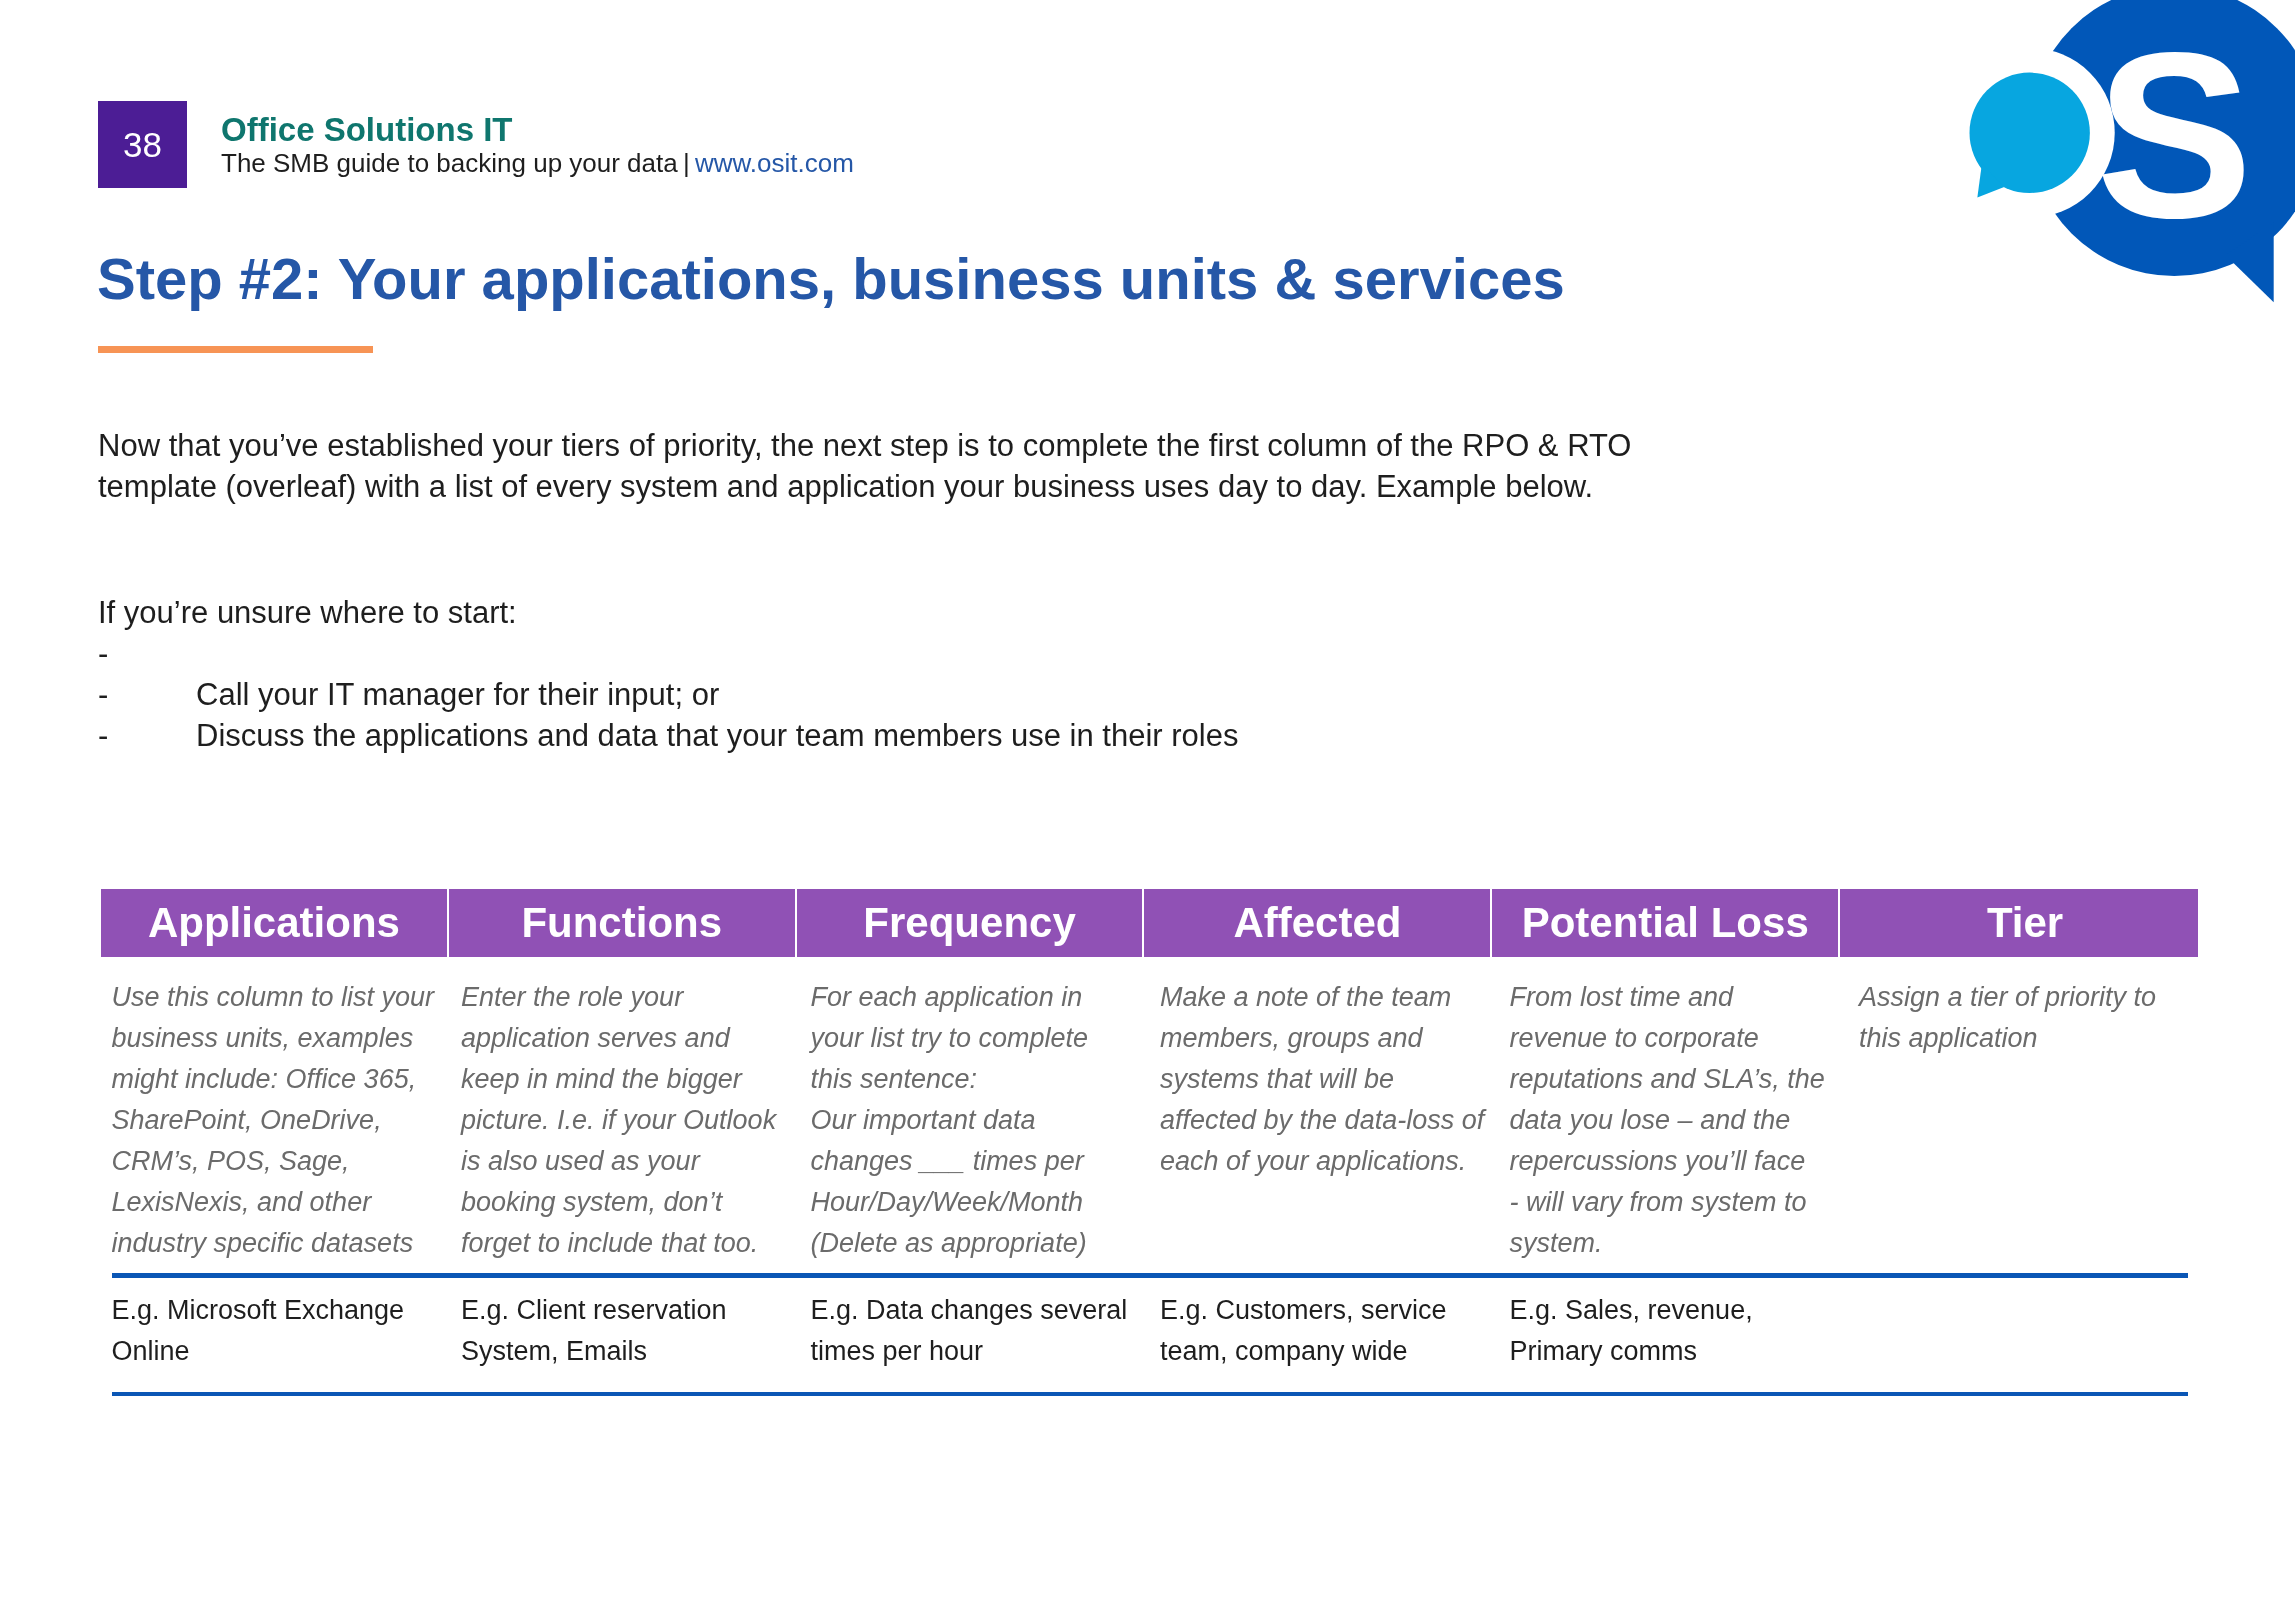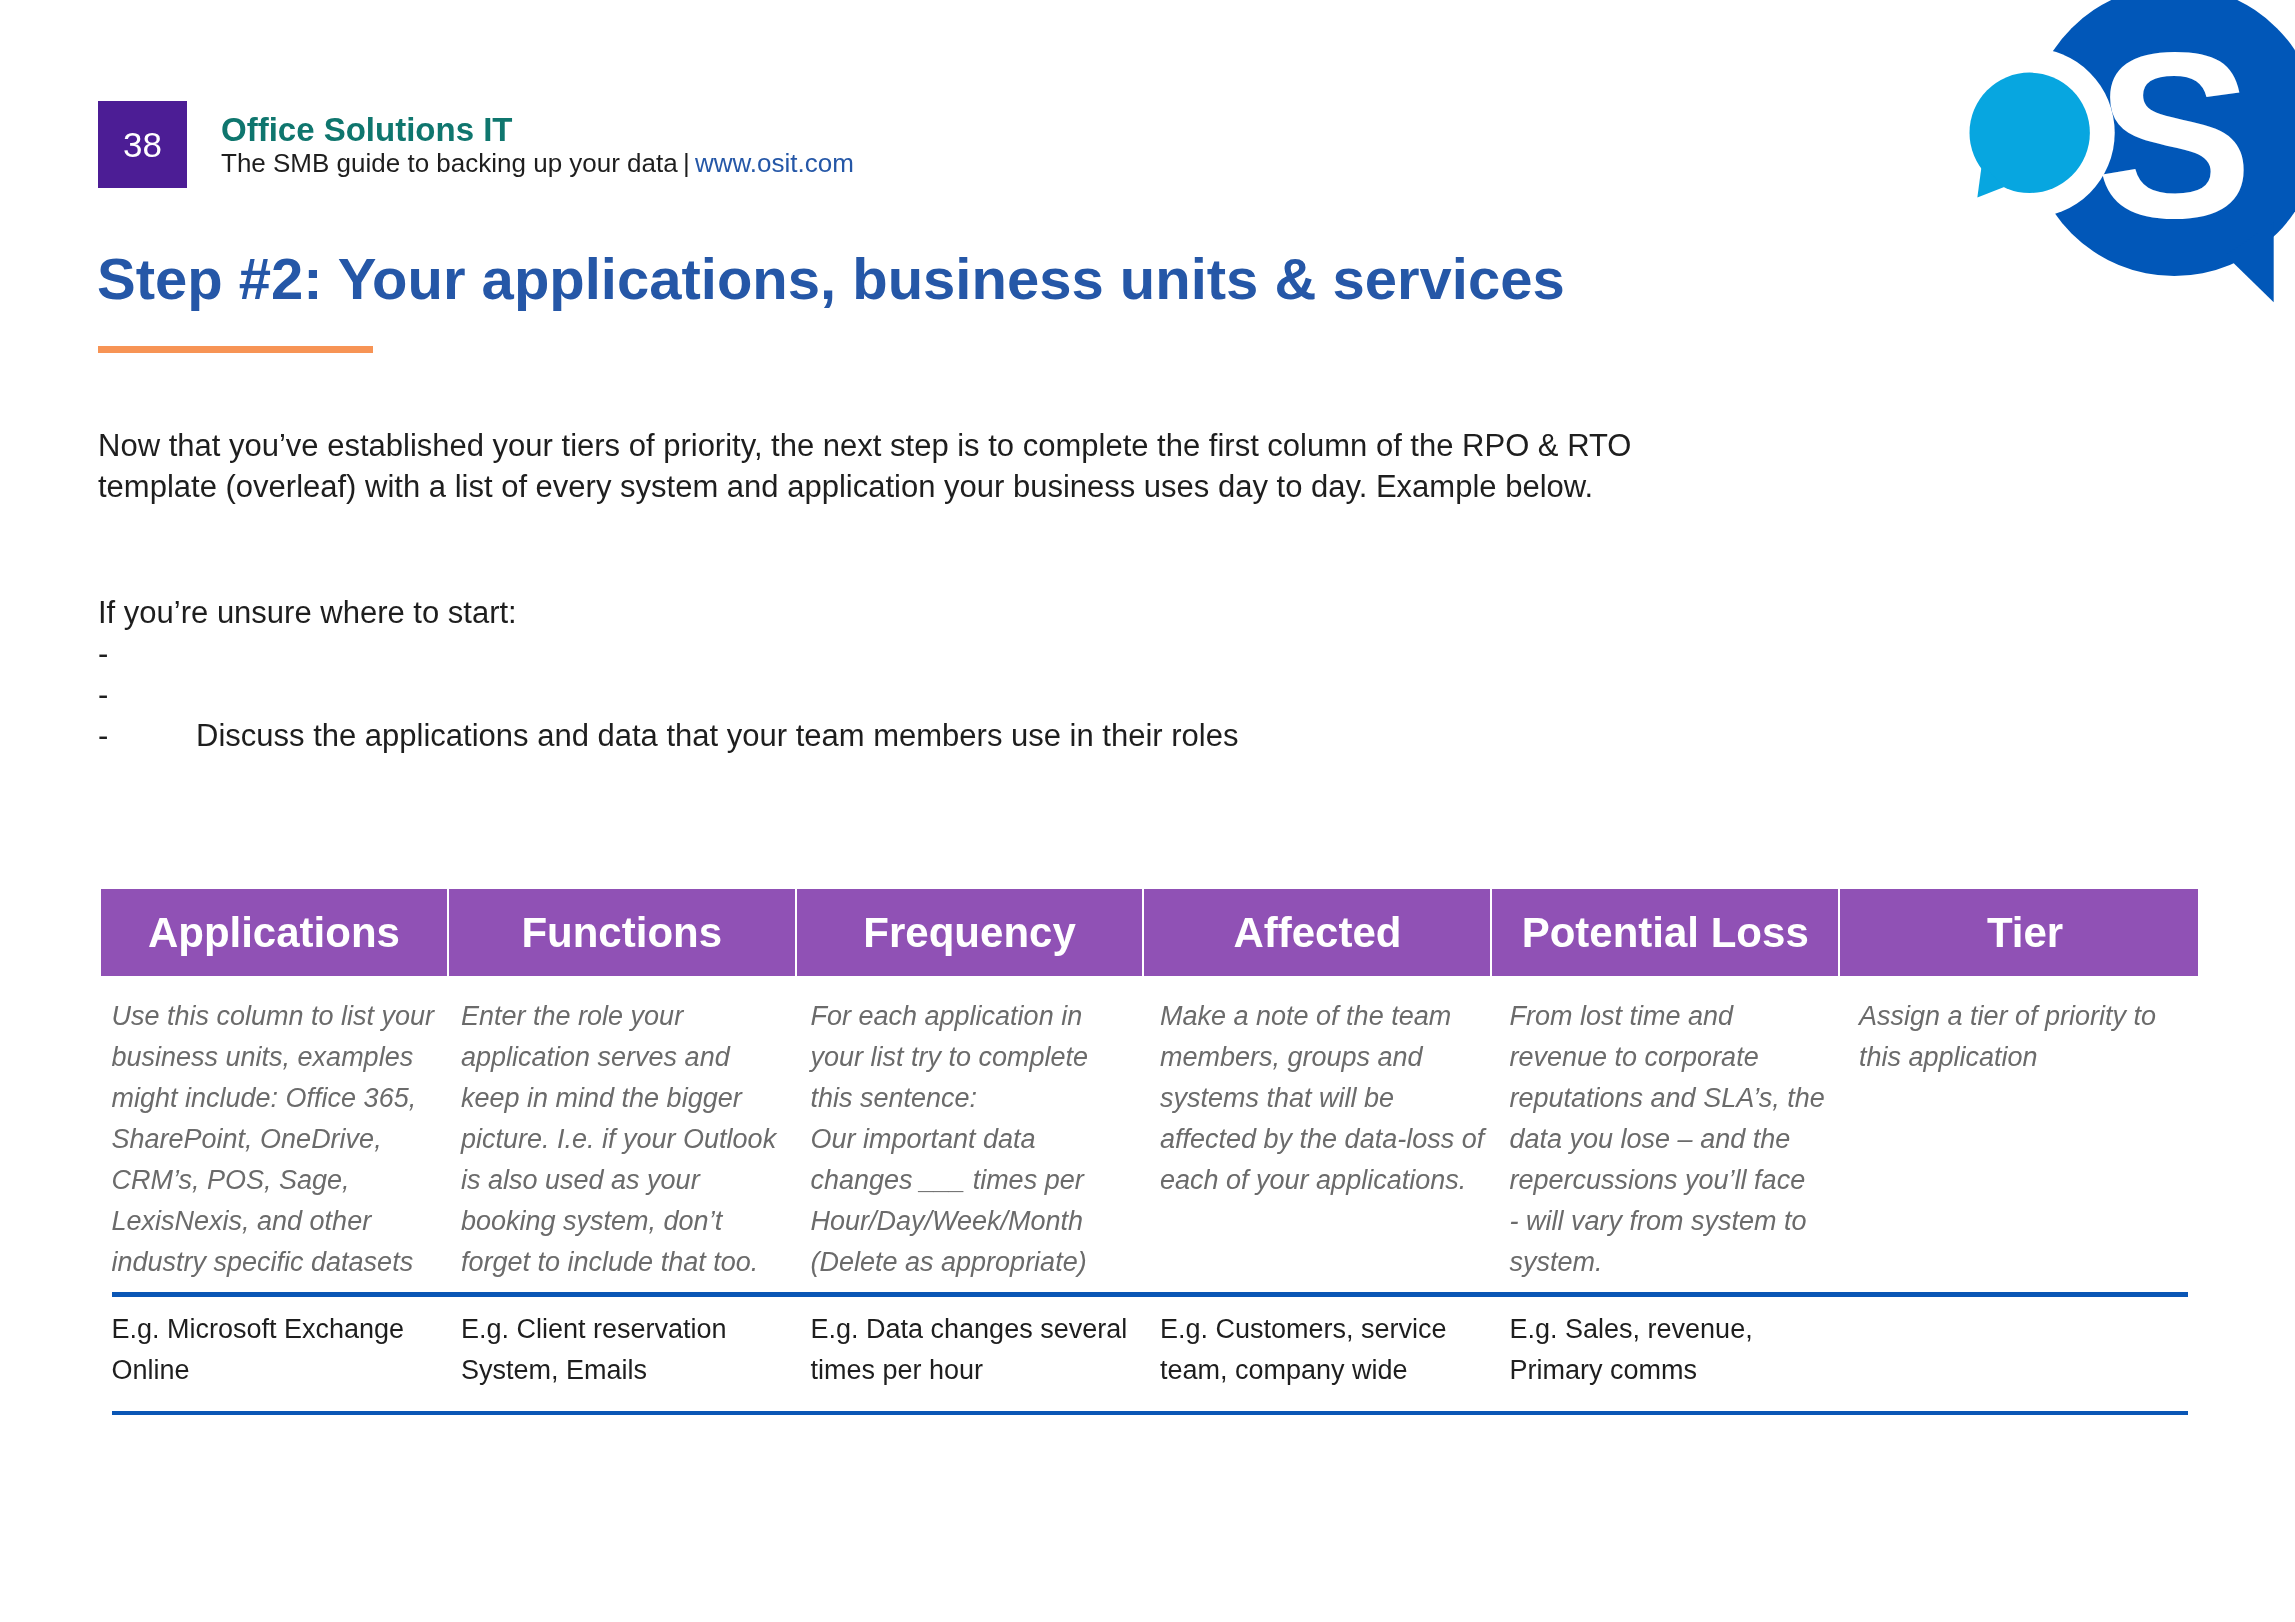--- a/index.html
+++ b/index.html
@@ -23,21 +23,21 @@
 
   
   .intro { left: 98px; top: 425px; width: 1557px; font-size: 31px; line-height: 41px; color: #1e1e1e; }
   .lead { left: 98px; top: 592px; font-size: 31px; line-height: 41px; color: #1e1e1e; white-space: nowrap; }
   .bullets { left: 98px; top: 633px; margin: 0; padding: 0; list-style: none; font-size: 31px; line-height: 41px; color: #1e1e1e; }
   .bullets li { display: flex; white-space: nowrap; }
   .bullets .dash { width: 98px; }
 
   
   .table { left: 101px; top: 889px; width: 2097px; }
-  .thead { display: flex; height: 87px; }
+  .thead { display: flex; height: 68px; }
   .th { flex: 1; background: #9051b5; color: #fff; font-weight: bold; font-size: 42px;
         display: flex; align-items: center; justify-content: center; border-right: 2.6px solid #fff; box-sizing: border-box; }
   .th:last-child { border-right: none; padding-left: 12px; }
   .desc-row, .ex-row { display: flex; }
   .desc-row { padding-top: 20px; height: 316px; box-sizing: border-box; }
   .cell { flex: 1; padding-left: 10.5px; padding-right: 6.5px; box-sizing: border-box; }
   .desc { font-style: italic; color: #6b6b6b; font-size: 27px; line-height: 41px; white-space: pre-line; }
   .rule { margin-left: 10.5px; margin-right: 10.5px; height: 4.6px; background: #0a56b5; }
   .ex-row { height: 114px; padding-top: 12px; box-sizing: border-box; }
   .ex { color: #1e1e1e; font-size: 27px; line-height: 41px; white-space: pre-line; }
@@ -74,20 +74,21 @@
 <div class="abs title-rule"></div>
 
 <p class="abs intro" style="margin:0">Now that you’ve established your tiers of priority, the next step is to complete the first column of the RPO &amp; RTO template (overleaf) with a list of every system and application your business uses day to day. Example below.</p>
 <div class="abs lead">If you’re unsure where to start:</div>
 <ul class="abs bullets">
   <li>
       <span class="dash">-</span>
     </li>
   <li>
       <span class="dash">-</span>
+      <span>Call your IT manager for their input; or</span>
     </li>
   <li>
       <span class="dash">-</span>
       <span>Discuss the applications and data that your team members use in their roles</span>
     </li>
 </ul>
 
 <div class="abs table">
   <div class="thead">
     <div class="th">Applications</div>

